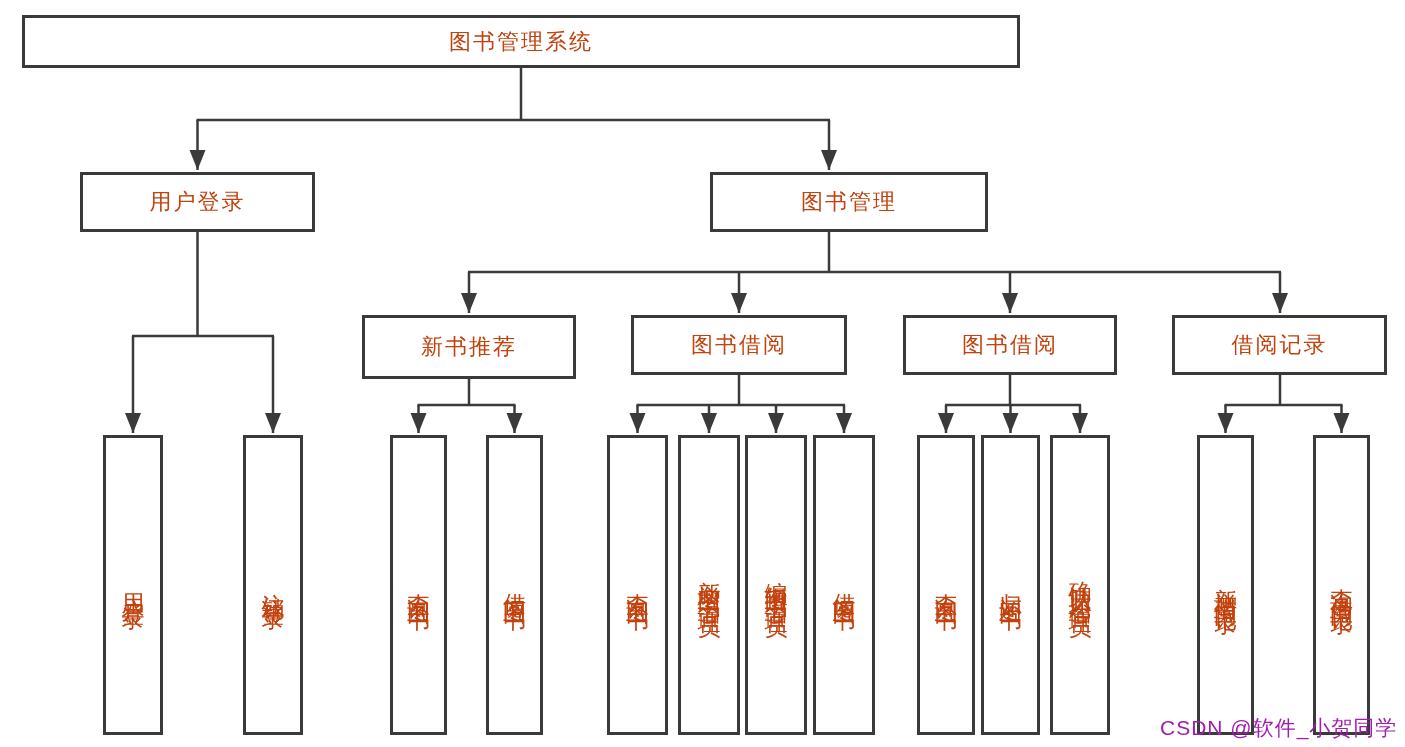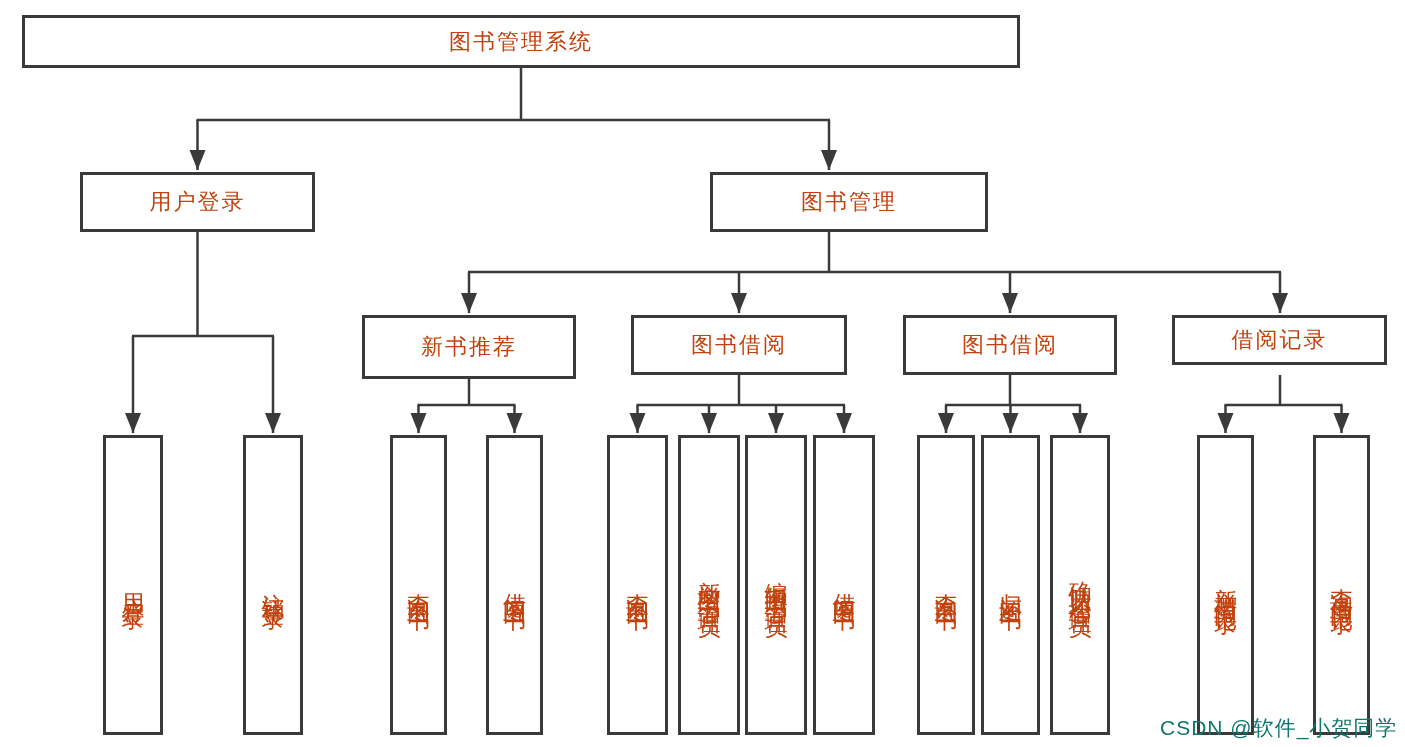--- a/index.html
+++ b/index.html
@@ -44,21 +44,21 @@
     font-size: 23px;
     letter-spacing: 5px;
     line-height: 1;
     white-space: nowrap;
   }
   .watermark {
     position: absolute;
     left: 1160px;
     top: 714px;
     font-size: 21px;
-    color: #0f766e;
+    color: #a21caf;
     letter-spacing: 1px;
     white-space: nowrap;
     z-index: 10;
   }
 </style>
 </head>
 <body>
 
 <div class="canvas">
 
@@ -137,21 +137,21 @@
 
   <div class="box h" style="left:362px; top:315px; width:214px; height:64px">
     <span>新书推荐</span>
   </div>
   <div class="box h" style="left:631px; top:315px; width:216px; height:60px">
     <span>图书借阅</span>
   </div>
   <div class="box h" style="left:903px; top:315px; width:214px; height:60px">
     <span>图书借阅</span>
   </div>
-  <div class="box h" style="left:1172px; top:315px; width:215px; height:50px">
+  <div class="box h" style="left:1172px; top:315px; width:215px; height:60px">
     <span>借阅记录</span>
   </div>
 
   <div class="box v" style="left:103px; top:435px; width:60px; height:300px">
     <span>用户登录</span>
   </div>
   <div class="box v" style="left:243px; top:435px; width:60px; height:300px">
     <span>注销登录</span>
   </div>
 

